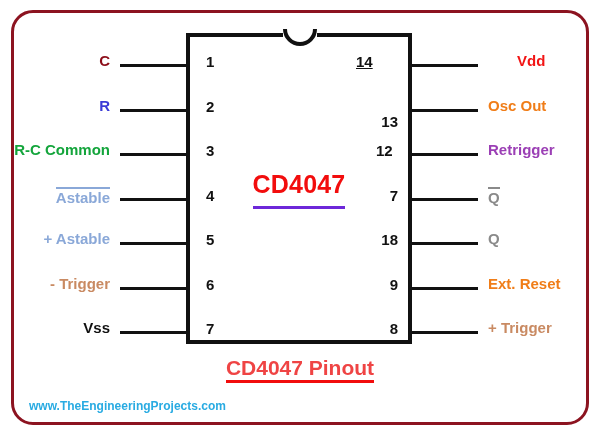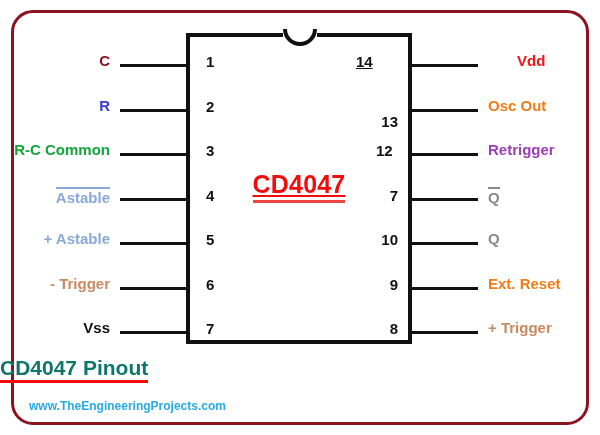--- a/index.html
+++ b/index.html
@@ -70,35 +70,34 @@
     left: 186px;
     top: 170px;
     width: 226px;
     text-align: center;
     font-size: 25px;
     font-weight: bold;
     color: #f20d0d;
     letter-spacing: 0.2px;
   }
   #part-number span {
-    border-bottom: 3px solid #ef4444;
-    padding-bottom: 2px;
-    text-decoration: underline;
+    border-bottom: 3px solid #6d28d9;
+    padding-bottom: 8px;
   }
 
   
   #caption {
     position: absolute;
     left: 0px;
     top: 356px;
     width: 600px;
-    text-align: left;
+    text-align: center;
     font-size: 21px;
     font-weight: bold;
-    color: #0f766e;
+    color: #ef4444;
   }
   #caption span {
     border-bottom: 3px solid #f20d0d;
     padding-bottom: 1px;
   }
 
   
   #site-url {
     position: absolute;
     left: 29px;
@@ -219,21 +218,21 @@
         <div class="pin-num" style="left: 376px; width: 22px; text-align: left;">12</div>
         <div class="pin-label right" style="color: rgb(155, 63, 181); left: 488px;"><span>Retrigger</span></div>
       </div>
       <div class="pin-row" style="top: 197.5px; left: 0px;">
         <div class="lead" style="width: 66px; left: 412px;"></div>
         <div class="pin-num" style="left: 376px; width: 22px; text-align: right;">7</div>
         <div class="pin-label right" style="color: rgb(138, 138, 138); left: 488px;"><span class="ovl">Q</span></div>
       </div>
       <div class="pin-row" style="top: 242px; left: 0px;">
         <div class="lead" style="width: 66px; left: 412px;"></div>
-        <div class="pin-num" style="left: 376px; width: 22px; text-align: right;">10</div>
+        <div class="pin-num" style="left: 376px; width: 22px; text-align: right;">18</div>
         <div class="pin-label right" style="color: rgb(138, 138, 138); left: 488px;"><span>Q</span></div>
       </div>
       <div class="pin-row" style="top: 286.5px; left: 0px;">
         <div class="lead" style="width: 66px; left: 412px;"></div>
         <div class="pin-num" style="left: 376px; width: 22px; text-align: right;">9</div>
         <div class="pin-label right" style="color: rgb(240, 125, 24); left: 488px;"><span>Ext. Reset</span></div>
       </div>
       <div class="pin-row" style="top: 331px; left: 0px;">
         <div class="lead" style="width: 66px; left: 412px;"></div>
         <div class="pin-num" style="left: 376px; width: 22px; text-align: right;">8</div>

